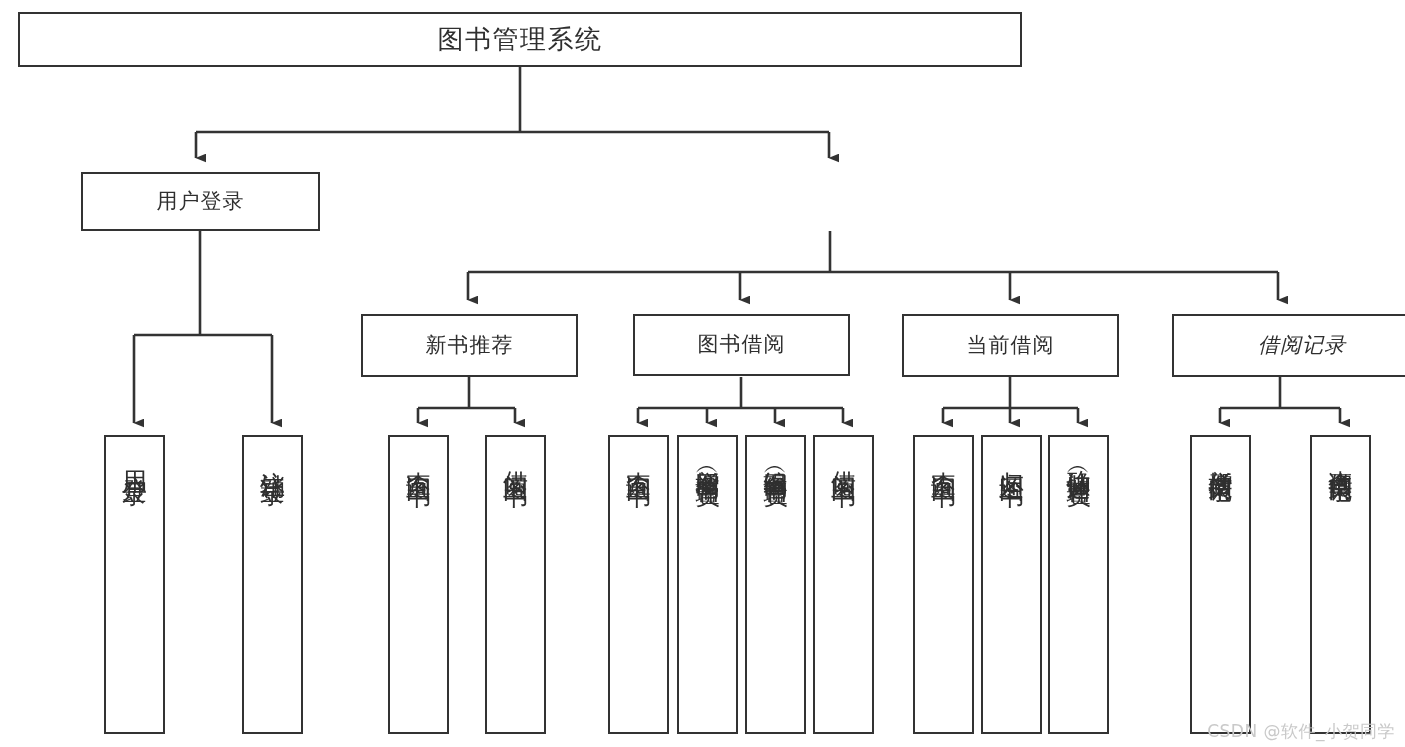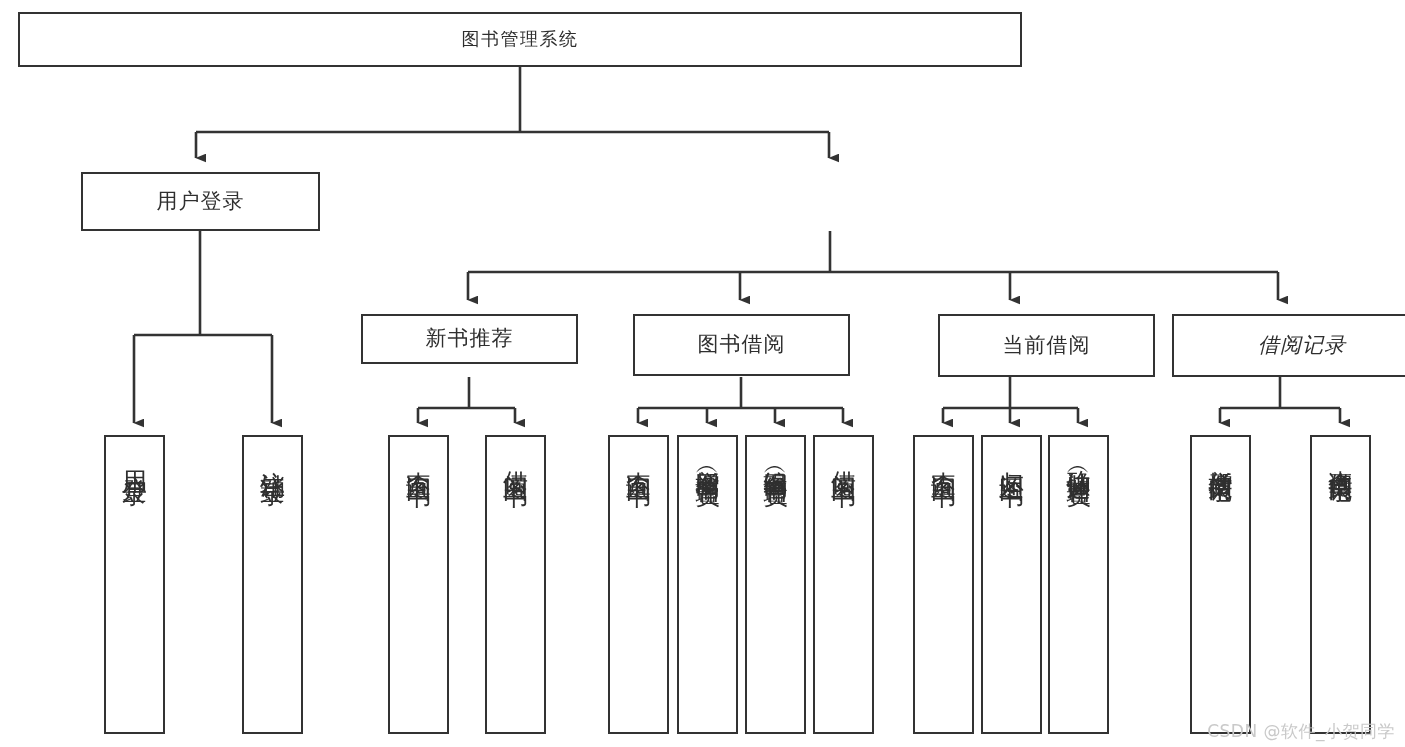--- a/index.html
+++ b/index.html
@@ -36,21 +36,21 @@
     display:block;
     text-align:center;
     line-height:1.12;
     white-space:nowrap;
   }
   
   .node.h .lbl{
     font-size:21px;
     letter-spacing:1px;
   }
-  .node.root .lbl{ font-size:18px; letter-spacing:1.5px; }
+  .node.root .lbl{ font-size:26px; letter-spacing:1.5px; }
   
   .node.v{
     align-items:flex-start;
     justify-content:center;
     padding-top:14px;
   }
   .node.v .lbl{
     writing-mode:vertical-rl;
     text-orientation:upright;
     font-size:25px;
@@ -126,27 +126,27 @@
   </svg>
 
   <div class="node h root" style="left:18px;top:12px;width:1004px;height:55px;">
     <span class="lbl">图书管理系统</span>
   </div>
 
   <div class="node h" style="left:81px;top:172px;width:239px;height:59px;">
     <span class="lbl">用户登录</span>
   </div>
 
-  <div class="node h" style="left:361px;top:314px;width:217px;height:50px;">
+  <div class="node h" style="left:361px;top:314px;width:217px;height:63px;">
     <span class="lbl">新书推荐</span>
   </div>
   <div class="node h" style="left:633px;top:314px;width:217px;height:62px;">
     <span class="lbl">图书借阅</span>
   </div>
-  <div class="node h" style="left:902px;top:314px;width:217px;height:63px;margin-left:36px;">
+  <div class="node h" style="left:902px;top:314px;width:217px;height:63px;">
     <span class="lbl">当前借阅</span>
   </div>
   <div class="node h" style="left:1172px;top:314px;width:260px;height:63px;font-style:italic;">
     <span class="lbl">借阅记录</span>
   </div>
 
   <div class="node v" style="left:104px;top:435px;width:61px;height:299px;">
     <span class="lbl">用户登录</span>
   </div>
   <div class="node v" style="left:242px;top:435px;width:61px;height:299px;">

